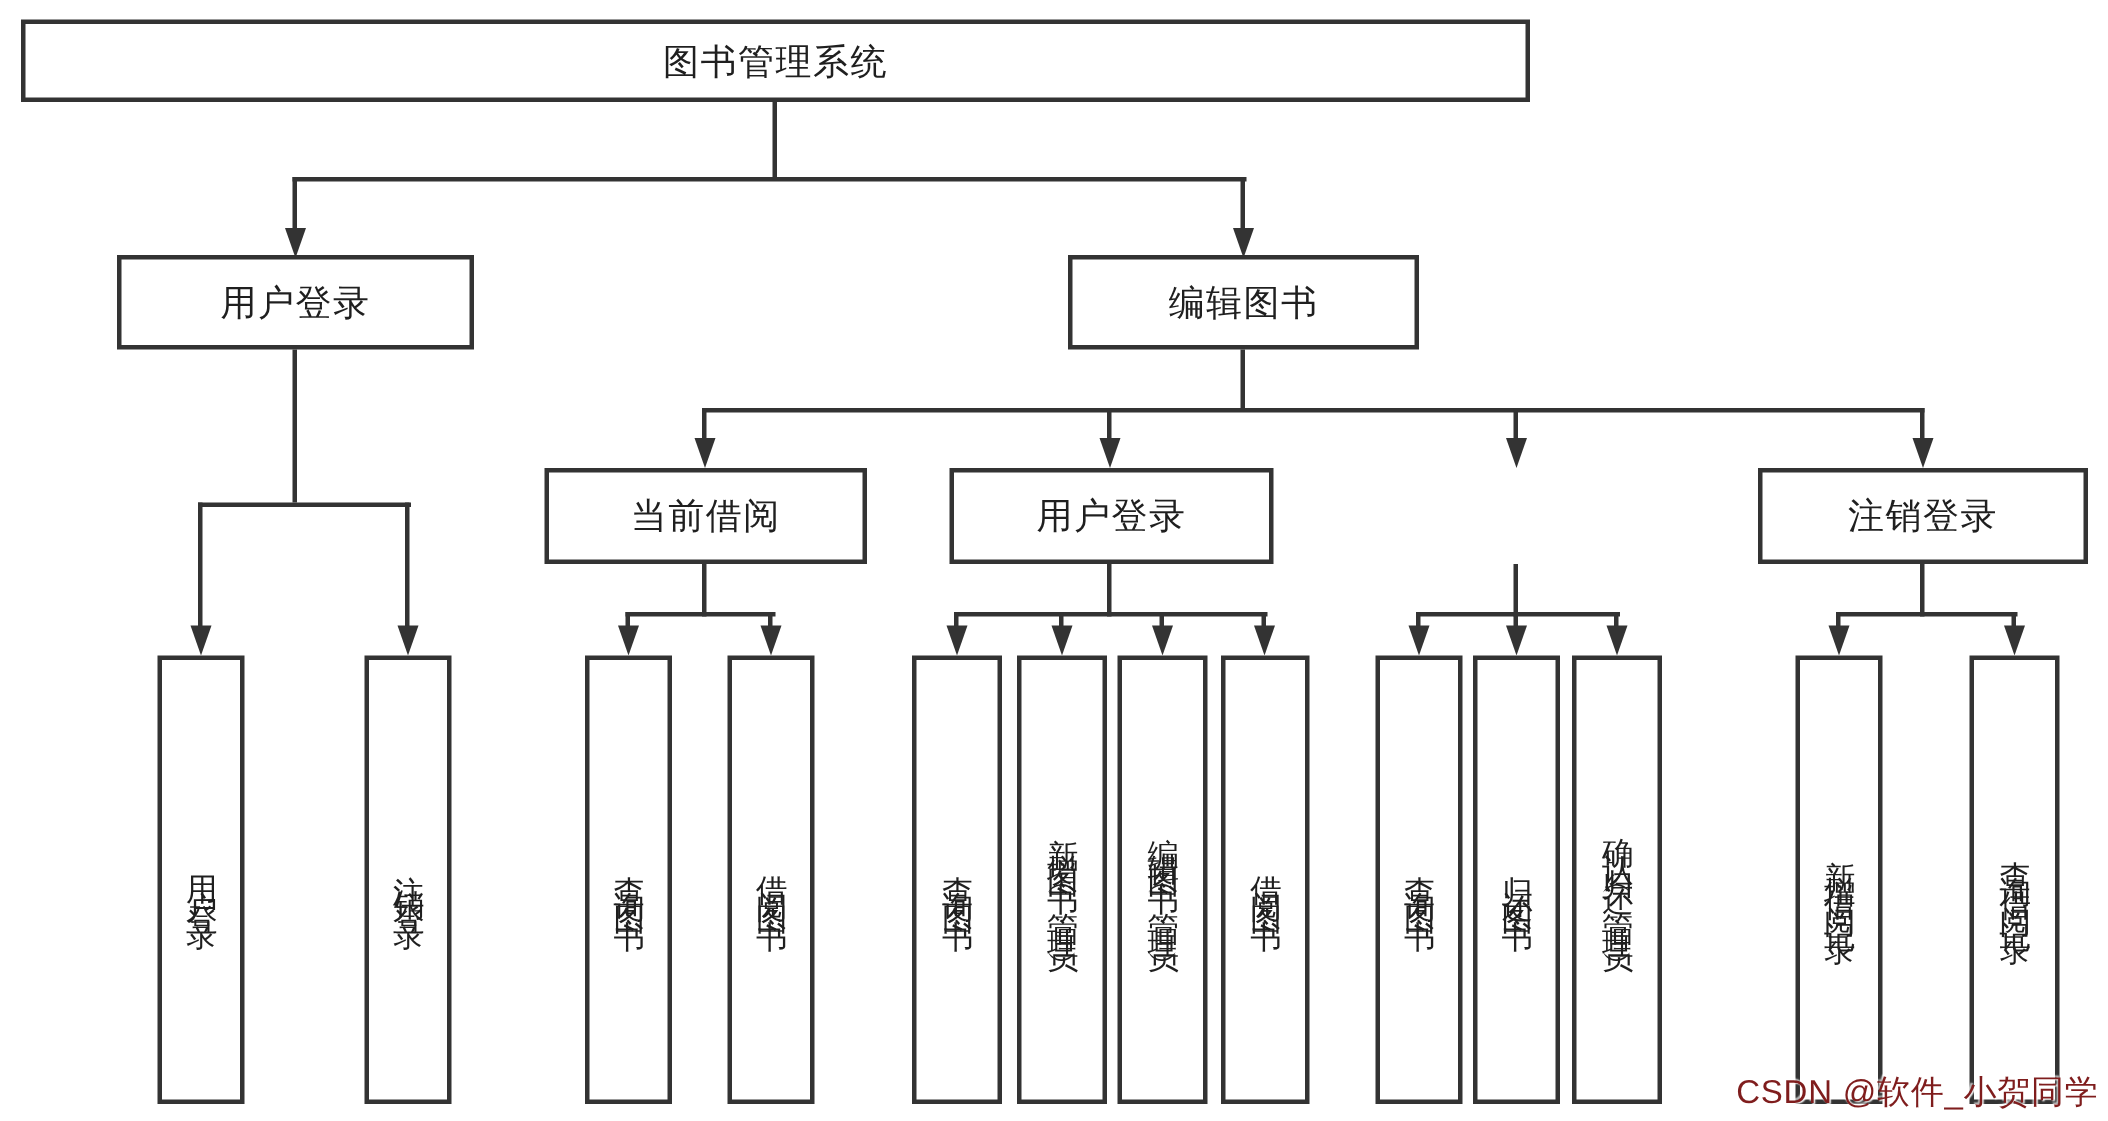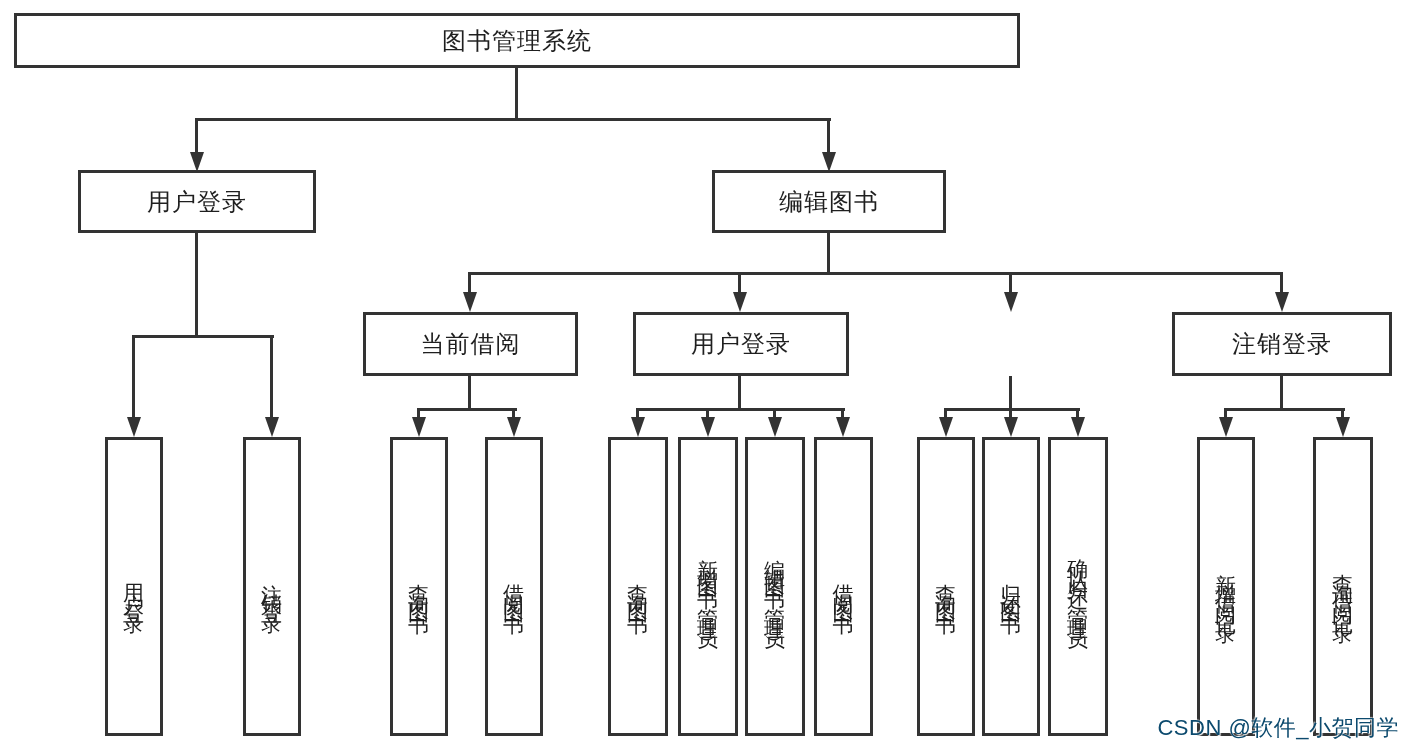--- a/index.html
+++ b/index.html
@@ -19,21 +19,21 @@
   }
   .v{position:absolute;width:3px;background:#333333;}
   .h{position:absolute;height:3px;background:#333333;}
   .arrow{
     position:absolute;width:0;height:0;
     border-left:7px solid transparent;border-right:7px solid transparent;
     border-top:20px solid #333333;
   }
   .watermark{
     position:absolute;top:713px;right:6px;z-index:5;
-    font-size:22px;color:#0c4a6e;letter-spacing:0.5px;white-space:nowrap;
+    font-size:22px;color:#7f1d1d;letter-spacing:0.5px;white-space:nowrap;
     text-shadow:1px 1px 1px #ffffff,-1px -1px 1px rgba(255,255,255,0.7);
   }
 </style>
 </head>
 <body>
 
 <div id="stage">
 
   <div class="box" style="left:14px;top:13px;width:1006px;height:55px">
     <span class="hlabel">图书管理系统</span>

